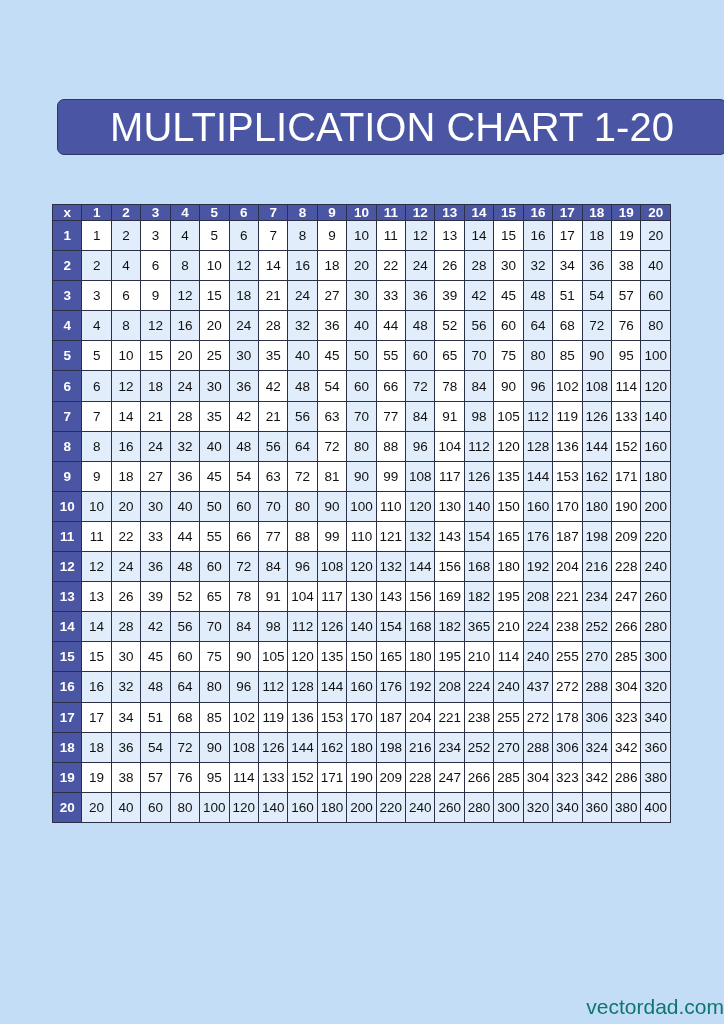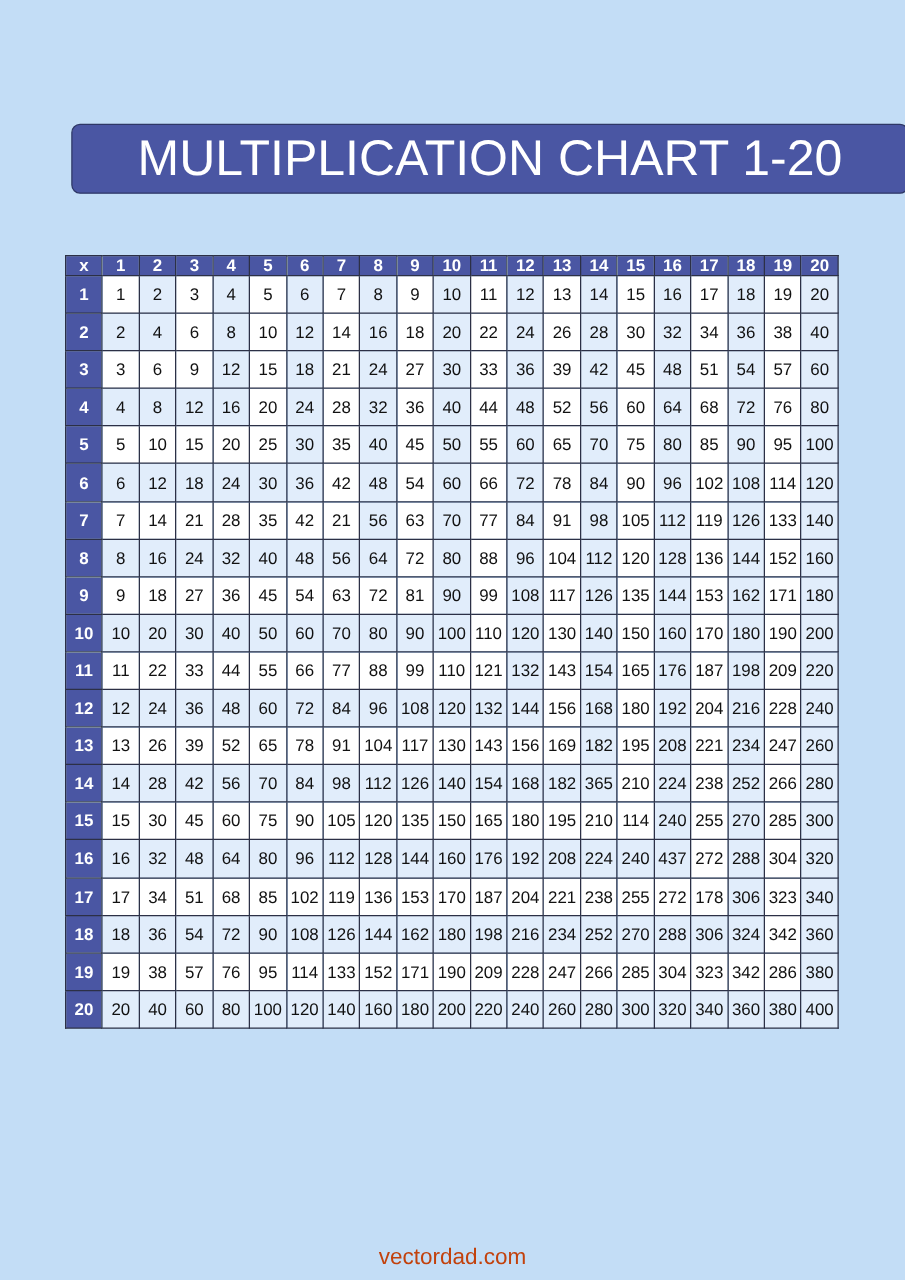--- a/index.html
+++ b/index.html
@@ -48,23 +48,23 @@
     background: #4a56a3;
     color: #ffffff;
     font-weight: bold;
     font-size: 13.5px;
   }
   table.mtable td.shade { background: #e1edfb; }
   table.mtable td.plain { background: #ffffff; }
   .footer {
     position: absolute;
     left: 0; right: 0; top: 995px;
-    text-align: center;
-    font-size: 18px;
-    color: #c2410c;
+    text-align: right;
+    font-size: 21px;
+    color: #0f766e;
   }
 </style>
 </head>
 <body>
 
 <div class="title-box">
   <span class="title-text">MULTIPLICATION CHART 1-20</span>
 </div>
 
 <table class="mtable">

